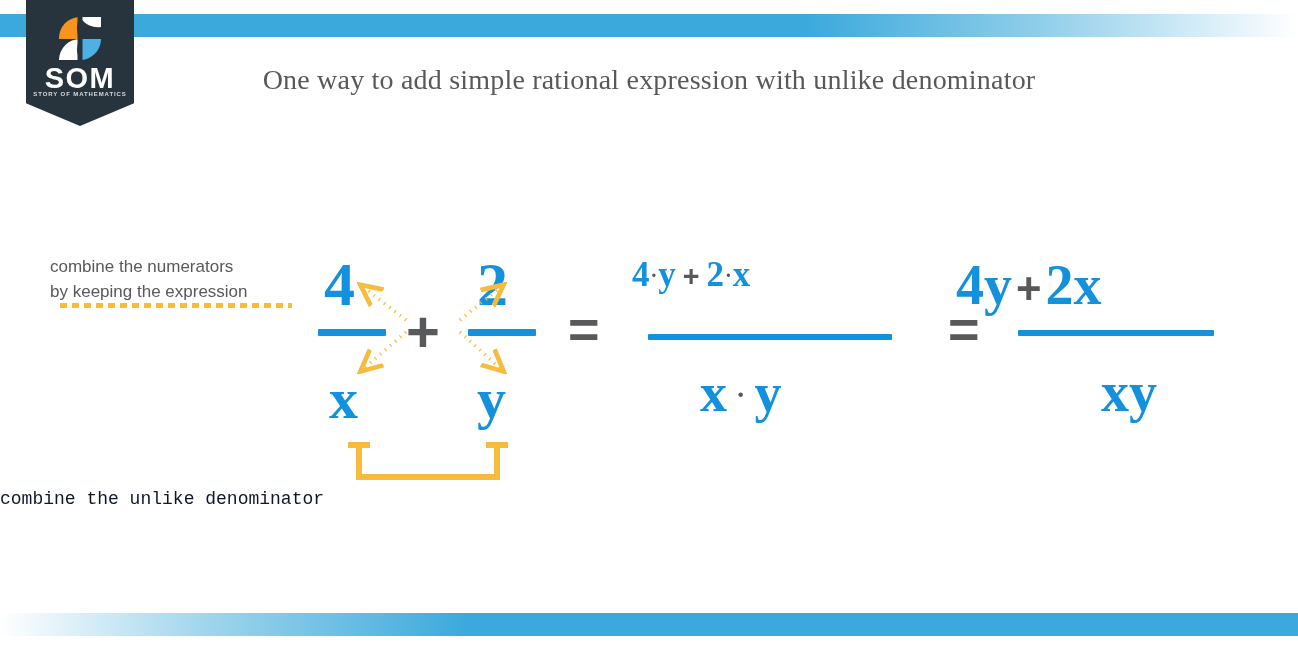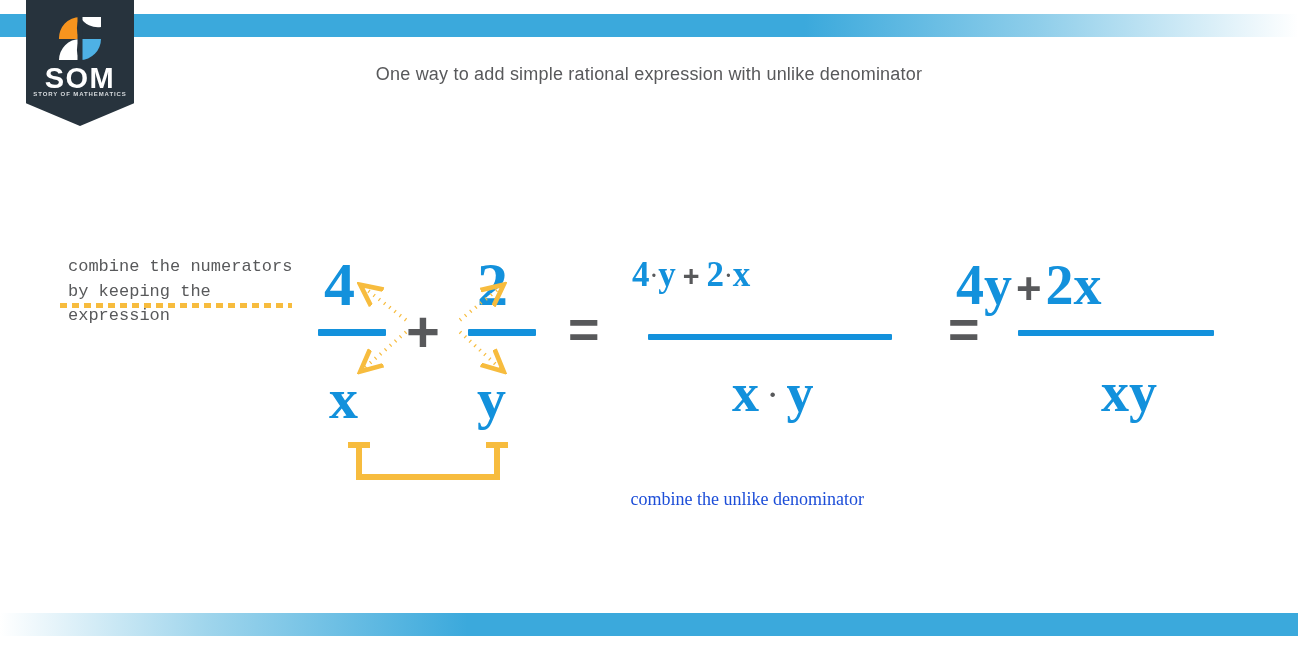--- a/index.html
+++ b/index.html
@@ -84,22 +84,22 @@
   }
 
   
   .title {
     position: absolute;
     left: 0;
     top: 64px;
     width: 1298px;
     text-align: center;
     color: #58595B;
-    font-size: 18px;
-    font-family: Liberation Sans, sans-serif;
+    font-size: 28px;
+    font-family: Liberation Serif, serif;
     letter-spacing: 0.2px;
   }
 
   
   .mathblue {
     color: #1391DC;
     font-family: "Liberation Serif", "DejaVu Serif", serif;
     font-weight: bold;
   }
   .mathgray {
@@ -135,21 +135,21 @@
   .eq {
     position: absolute;
     font-size: 54px;
     line-height: 1;
   }
   .eq-1 { left: 568px; top: 302px; }
   .eq-2 { left: 948px; top: 302px; }
 
   
   .f2-num { left: 632px; top: 255px; font-size: 35px; white-space: nowrap; }
-  .f2-den { left: 700px; top: 362px; font-size: 54px; white-space: nowrap; margin-left: 32px; }
+  .f2-den { left: 700px; top: 362px; font-size: 54px; white-space: nowrap; }
   .f2-bar { left: 648px; top: 334px; width: 244px; height: 6px; }
 
   
   .f3-num { left: 956px; top: 253px; font-size: 56px; white-space: nowrap; }
   .f3-den { left: 1081px; top: 360px; font-size: 56px; white-space: nowrap; margin-left: 20px; }
   .f3-bar { left: 1018px; top: 330px; width: 196px; height: 6px; }
 
   .dotsep {
     display: inline-block;
     color: #58595B;
@@ -175,49 +175,49 @@
     color: #58595B;
     font-family: "Liberation Sans", sans-serif;
     font-weight: bold;
     font-size: 0.78em;
     padding: 0 4px;
   }
 
   
   .note-left {
     position: absolute;
-    left: 68px;
+    left: 50px;
     top: 255px;
     width: 240px;
     color: #58595B;
     font-size: 17px;
     line-height: 1.45;
-    font-family: Liberation Mono, monospace;
+    font-family: Liberation Sans, sans-serif;
   }
   .note-left-underline {
     position: absolute;
     left: 60px;
     top: 303px;
     width: 232px;
     height: 5px;
     background-image: repeating-linear-gradient(to right,
         #F7BC3E 0px, #F7BC3E 7px, rgba(255,255,255,0) 7px, rgba(255,255,255,0) 12px);
   }
 
   
   .bracket { position: absolute; left: 344px; top: 440px; width: 168px; height: 42px; }
   .caption-bottom {
     position: absolute;
     left: 0;
     top: 489px;
     width: 864px;
-    text-align: right;
-    color: #1d4ed8;
+    text-align: left;
+    color: #0f172a;
     font-size: 18px;
-    font-family: Liberation Serif, serif;
+    font-family: Liberation Mono, monospace;
   }
 
   
   .arrows { position: absolute; left: 340px; top: 270px; width: 230px; height: 115px; }
 </style>
 </head>
 <body>
 
 <div class="bar-top"></div>
 <div class="bar-bottom"></div>

